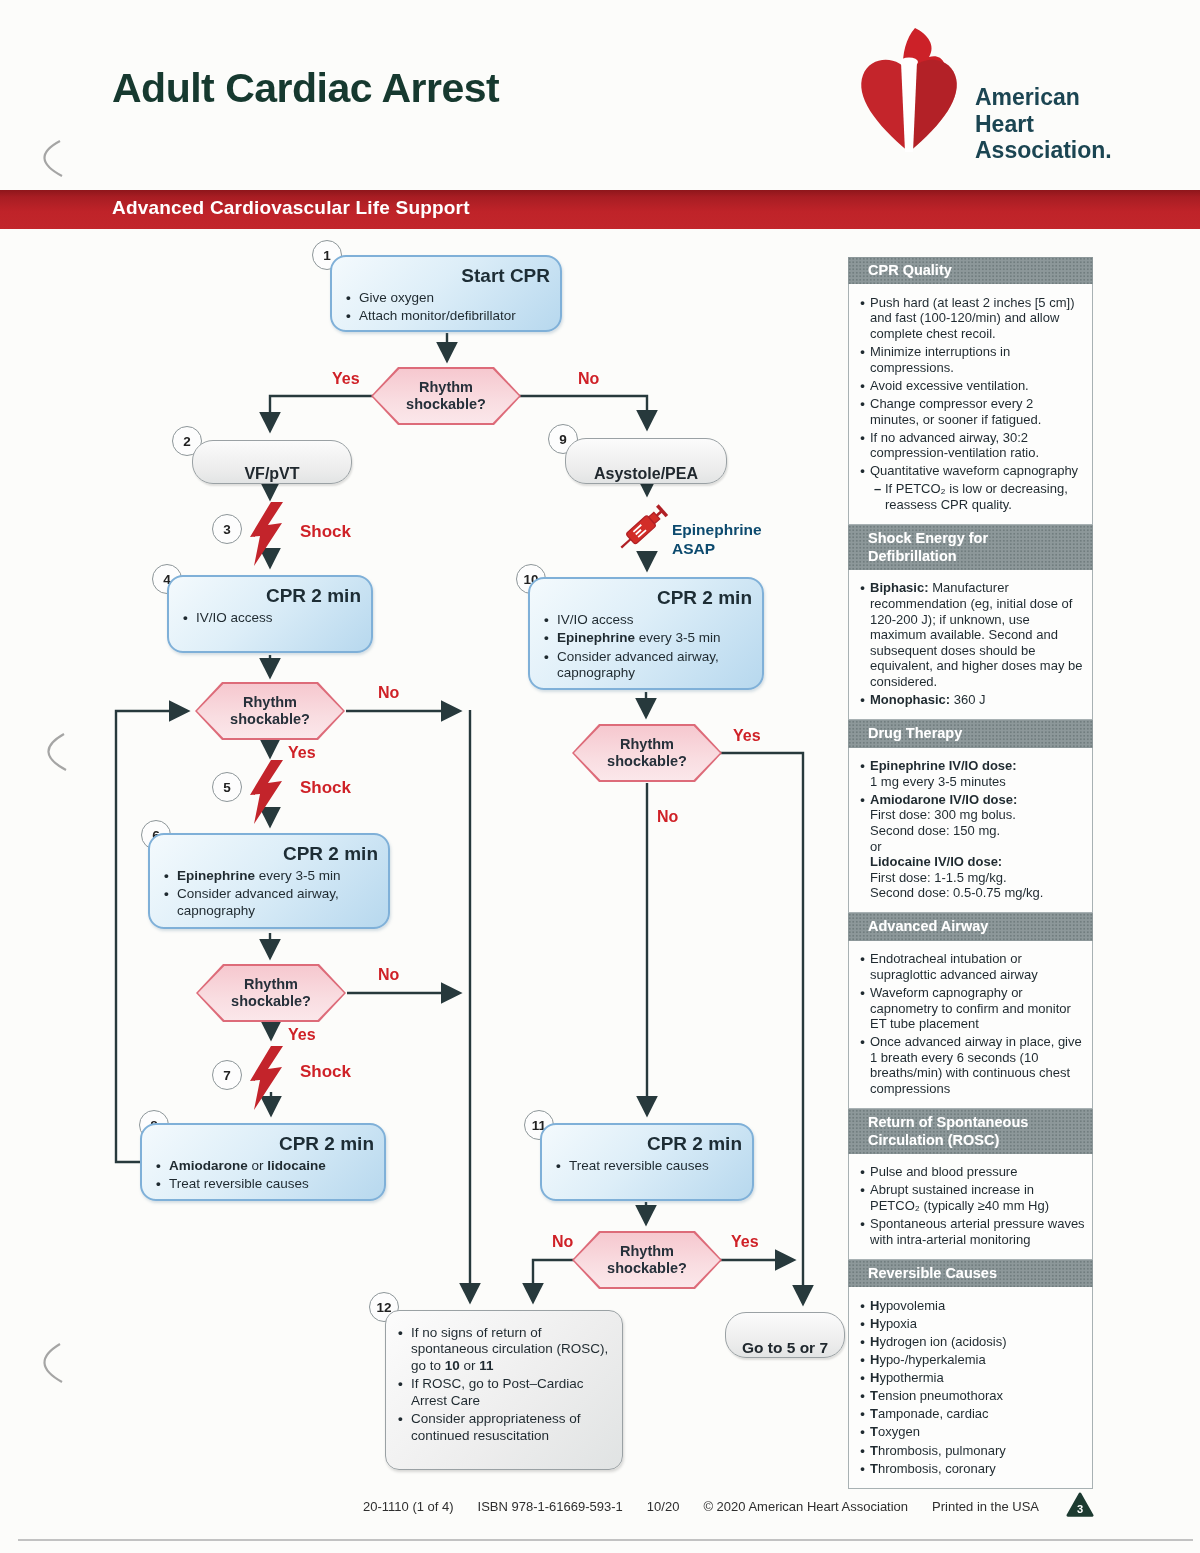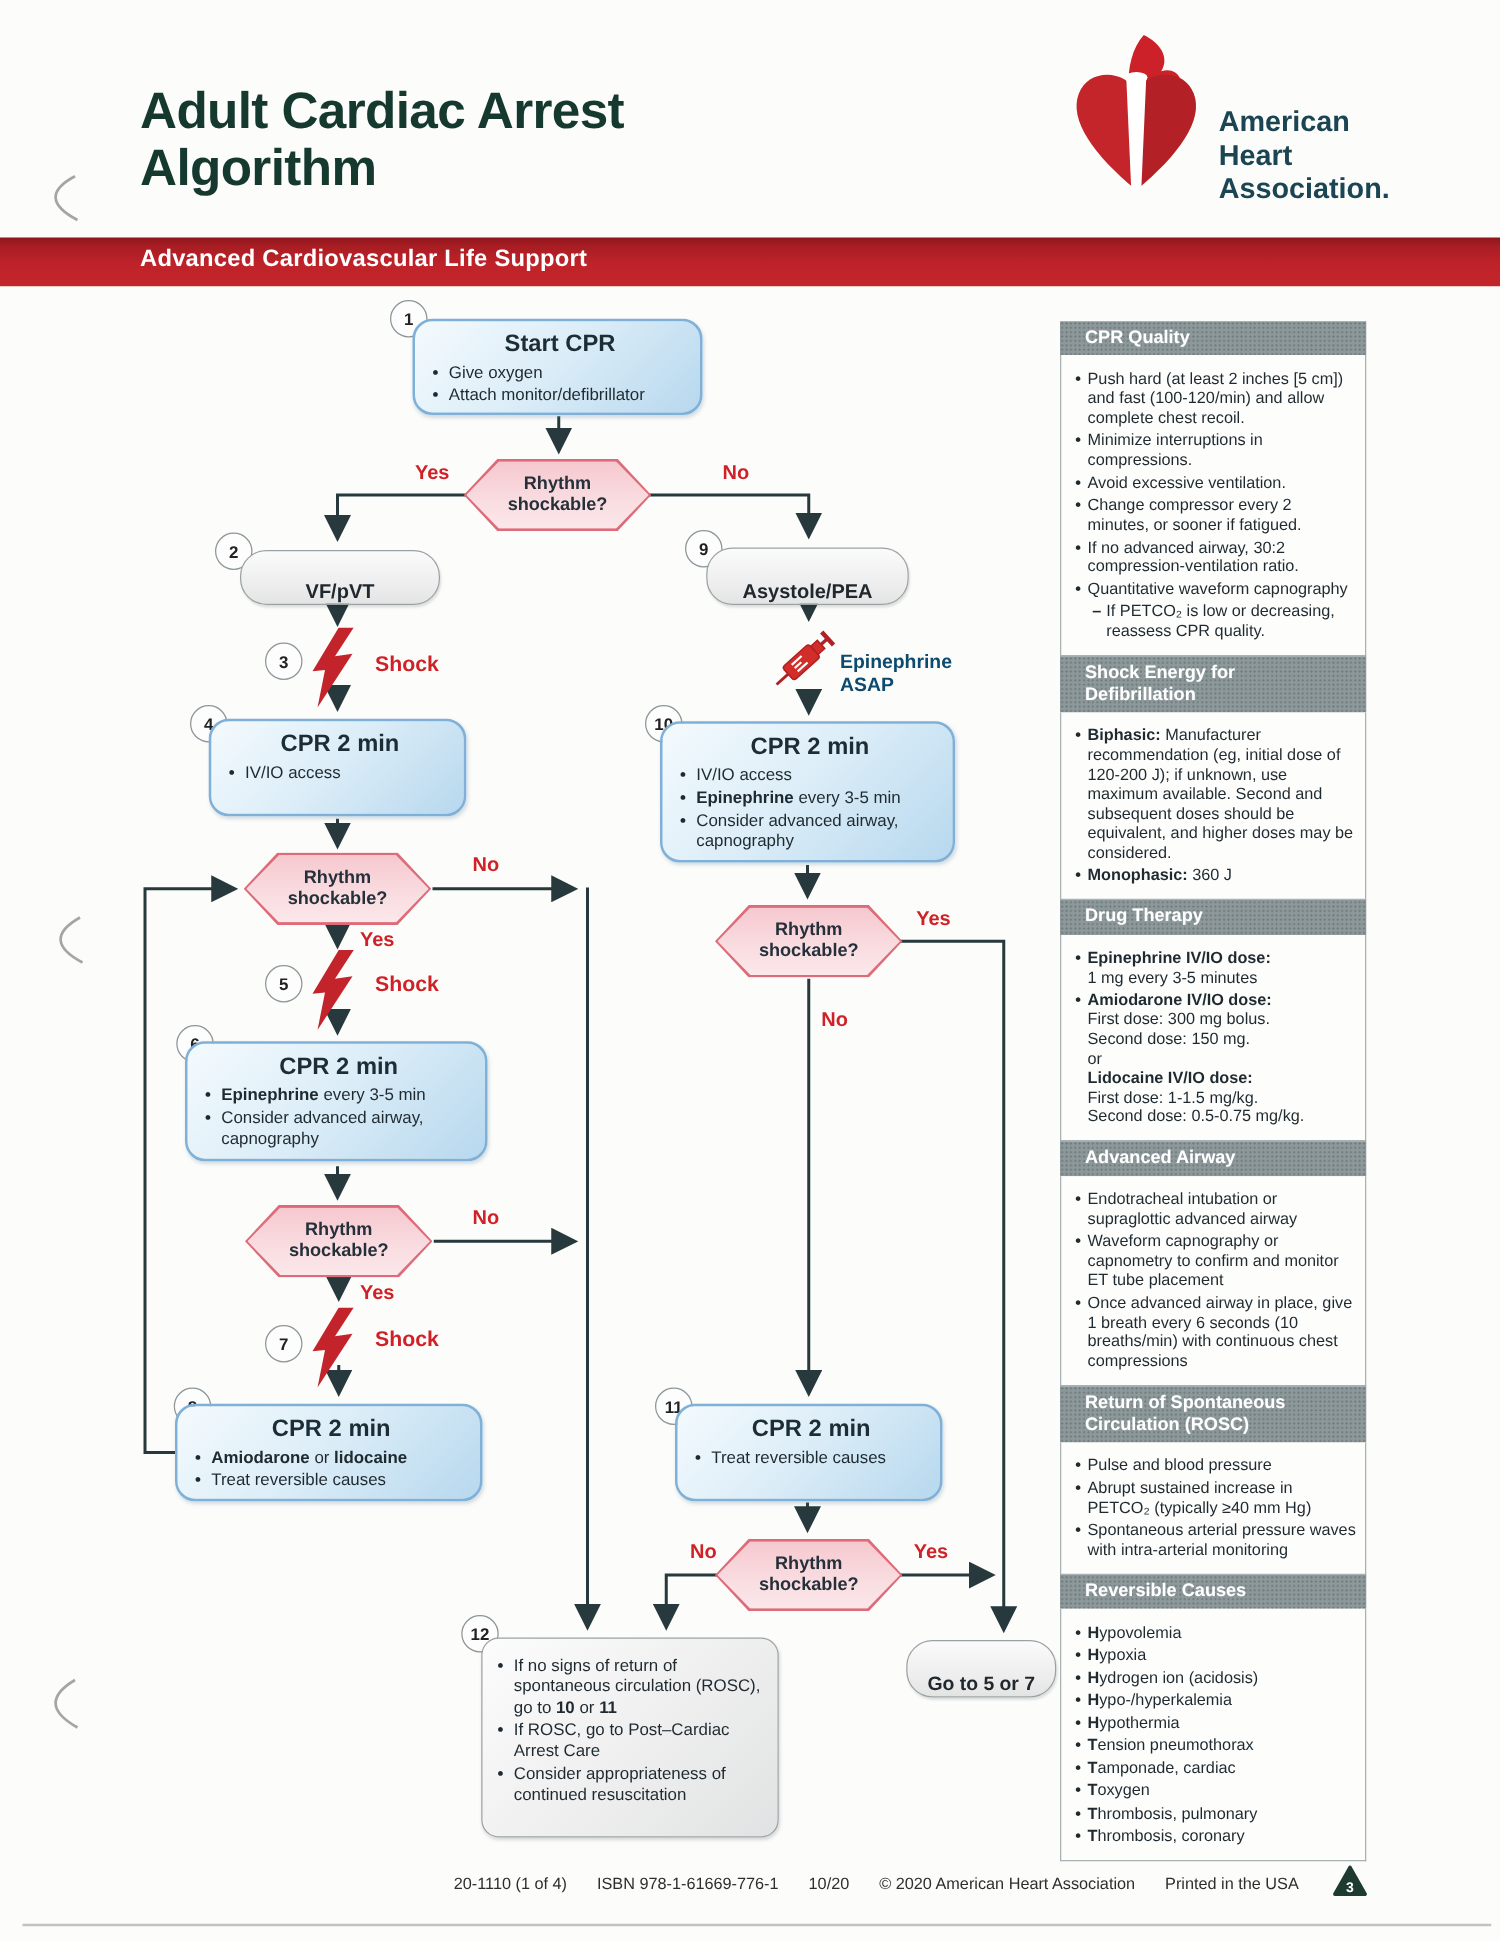--- a/index.html
+++ b/index.html
@@ -18,21 +18,21 @@
   .blue-node{position:absolute;border:2px solid #7fb0d8;border-radius:16px;
      background:linear-gradient(135deg,#f4fafd 0%,#ddeef8 45%,#b7d8ee 100%);
      box-shadow:1px 2px 3px rgba(90,130,160,.25);padding:6px 10px 4px 14px;box-sizing:border-box;}
   .gray-node{position:absolute;border:1.5px solid #9aa1a4;border-radius:21px;
      background:linear-gradient(180deg,#fbfbfb 0%,#ececec 70%,#e2e4e4 100%);
      display:flex;align-items:flex-end;justify-content:center;
      font-weight:bold;font-size:16px;color:#20282e;box-shadow:1px 2px 2px rgba(0,0,0,.12);}
   .outcome-node{position:absolute;border:1.5px solid #9aa1a4;border-radius:14px;
      background:linear-gradient(135deg,#fcfcfc 0%,#ededed 60%,#e0e3e3 100%);
      padding:12px 10px 6px 12px;box-sizing:border-box;box-shadow:1px 2px 3px rgba(0,0,0,.15);}
-  .node-title{text-align:center;font-size:19px;font-weight:bold;color:#1d2d35;margin:2px 0 3px 0;}
+  .node-title{text-align:right;font-size:19px;font-weight:bold;color:#1d2d35;margin:2px 0 3px 0;}
   .bl{display:flex;font-size:13.5px;line-height:1.22;margin:2px 0;color:#1f2a30;}
   .bl .dot{flex:0 0 13px;font-weight:bold;}
   .bl.sub{margin-left:14px;}
   .b{font-weight:bold;}
   
   .hex{position:absolute;width:150px;height:58px;}
   .hex-b,.hex-f{position:absolute;clip-path:polygon(18% 0%,82% 0%,100% 50%,82% 100%,18% 100%,0% 50%);}
   .hex-b{inset:0;background:#dd6b79;}
   .hex-f{inset:2px;background:linear-gradient(180deg,#f6c8cf 0%,#f9dde1 60%,#fbe7ea 100%);}
   .hex-t{position:absolute;inset:0;display:flex;align-items:center;justify-content:center;text-align:center;
@@ -64,21 +64,20 @@
   #recycle{width:30px;height:28px;margin-left:2px;}
   #bottom-line{position:absolute;left:18px;top:1539px;width:1175px;height:2px;background:#c2c2c2;}
 </style>
 </head>
 <body>
 
 <div id="page">
 
   <div id="title">
     <div>Adult Cardiac Arrest</div>
-    <div>Algorithm</div>
   </div>
 
   <svg id="logo" viewBox="0 0 112 142">
     <path d="M62 2 C75 8 83 20 76 31 C88 27 96 38 89 48 C80 44 71 45 65 51 L50 44 C49 28 53 12 62 2 Z" fill="#cc2128"></path>
     <path d="M56 48 C48 30 18 28 10 49 C2 70 22 98 56 126 C90 98 110 70 102 49 C94 28 64 30 56 48 Z" fill="#c4252b"></path>
     <path d="M56 48 C64 30 94 28 102 49 C110 70 90 98 56 126 L56 48 Z" fill="#a51f25" opacity="0.55"></path>
     <path d="M48 36 L64 36 L60 126 L52 126 Z" fill="#ffffff"></path>
     <ellipse cx="56" cy="36" rx="9" ry="4.5" fill="#ffffff"></ellipse>
   </svg>
   <div id="logo-text">
@@ -441,21 +440,21 @@
         </div>
         <div class="bl">
           <span class="dot">•</span>
           <span class="txt"><span class="b">T</span><span>hrombosis, coronary</span></span>
         </div>
       </div>
     </div>
 
   <div id="footer">
     <span>20-1110 (1 of 4)</span>
-    <span>ISBN 978-1-61669-776-1</span>
+    <span>ISBN 978-1-61669-593-1</span>
     <span>10/20</span>
     <span>© 2020 American Heart Association</span>
     <span>Printed in the USA</span>
     <svg id="recycle" viewBox="0 0 30 30">
       <path d="M15 2 L28 25 L2 25 Z" fill="#1d3b31" stroke="#1d3b31" stroke-width="3" stroke-linejoin="round"></path>
       <text x="15" y="23" text-anchor="middle" font-size="12" font-weight="bold" fill="#ffffff" font-family="Liberation Sans, sans-serif">3</text>
     </svg>
   </div>
 
   <div id="bottom-line"></div>

